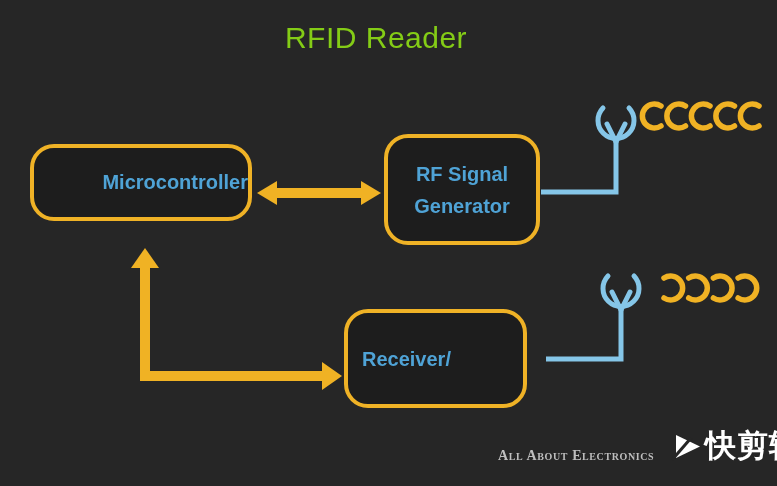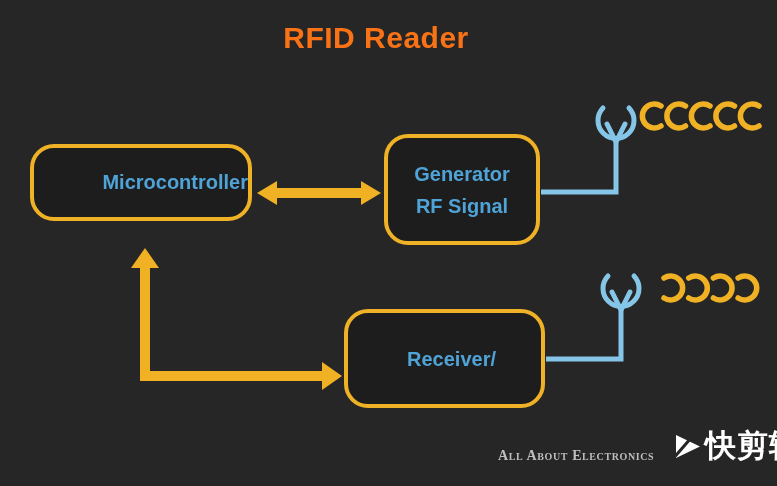--- a/index.html
+++ b/index.html
@@ -3,31 +3,31 @@
 <meta charset="utf-8">
 <style>
   html,body{margin:0;padding:0;}
   body{
     width:777px;height:486px;overflow:hidden;position:relative;
     background:#262626;
     font-family:"Liberation Sans",sans-serif;
   }
   .title{
     position:absolute;top:21px;left:0;width:752px;text-align:center;
-    font-size:30px;font-weight:bold;color:#f97316;letter-spacing:0.5px;
+    font-size:30px;font-weight:normal;color:#84cc16;letter-spacing:0.5px;
   }
   .box{
     position:absolute;box-sizing:border-box;
     border:4px solid #EFB226;border-radius:24px;background:#1d1d1d;
     color:#4FA3D6;font-weight:bold;font-size:20px;
     display:flex;flex-direction:column;justify-content:center;
   }
   #mc-box{left:30px;top:144px;width:222px;height:77px;align-items:flex-end;}
   #rf-box{left:384px;top:134px;width:156px;height:111px;align-items:center;line-height:1.6;}
-  #rx-box{left:344px;top:309px;width:201px;height:99px;align-items:center;padding-left:14px;line-height:1.2;}
+  #rx-box{left:344px;top:309px;width:183px;height:99px;align-items:flex-start;padding-left:14px;line-height:1.2;}
   svg.overlay{position:absolute;left:0;top:0;}
   .gold-shaft{stroke:#F0B224;stroke-width:10;fill:none;}
   .gold-head{fill:#F0B224;stroke:none;}
   .blue-line{stroke:#85C6E8;stroke-width:5;fill:none;}
   .antenna{stroke:#85C6E8;stroke-width:5;fill:none;stroke-linecap:round;}
   .waves path{stroke:#F0B224;stroke-width:5.5;fill:none;stroke-linecap:round;}
   .credit{
     position:absolute;left:498px;top:448px;
     font-family:"Liberation Serif",serif;font-variant:small-caps;font-weight:bold;
     font-size:14px;letter-spacing:0.6px;color:#BFBFBF;white-space:nowrap;
@@ -42,22 +42,22 @@
 </head>
 <body>
 
 <div class="title">RFID Reader</div>
 
 <div class="box" id="mc-box">
   <span>Microcontroller</span>
 </div>
 
 <div class="box" id="rf-box">
+  <span>RF Signal</span>
   <span>Generator</span>
-  <span>RF Signal</span>
 </div>
 
 <div class="box" id="rx-box">
   <span>Receiver/</span>
 </div>
 
 <svg class="overlay" width="777" height="486" viewBox="0 0 777 486">
 
   <g>
     <line class="gold-shaft" x1="273" y1="193" x2="365" y2="193"></line>

